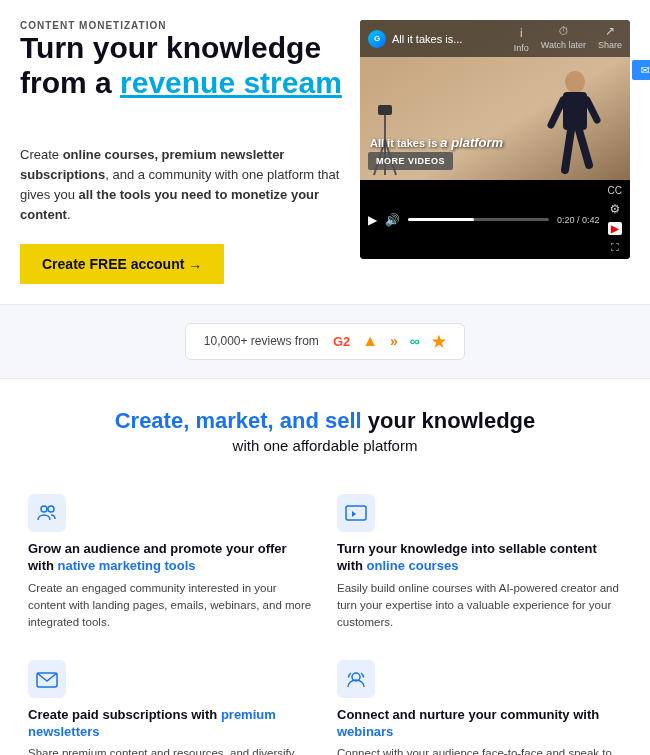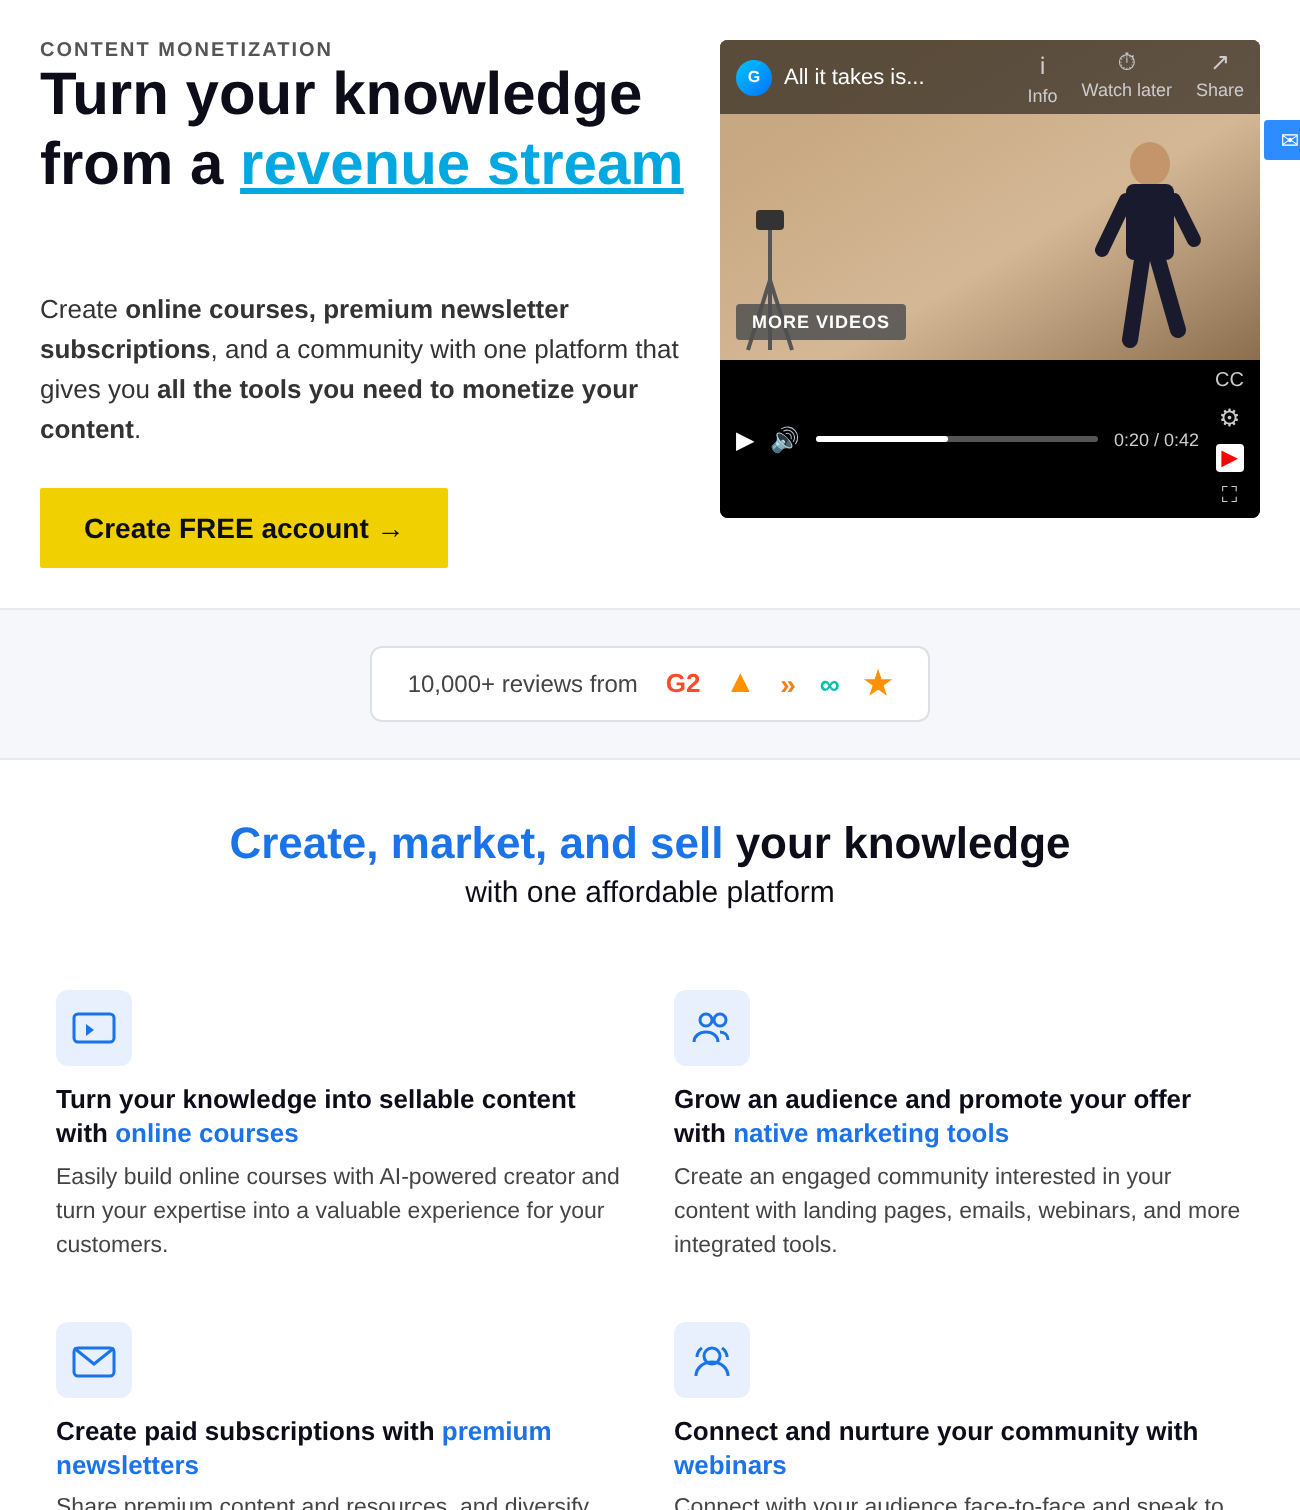--- a/index.html
+++ b/index.html
@@ -368,20 +368,23 @@
             <line x1="34" y1="60" x2="44" y2="95" stroke="#1a1a2e" stroke-width="8" stroke-linecap="round"></line>
           </svg>
 
           <svg viewBox="0 0 30 80" style="position:absolute;bottom:0;left:10px;width:30px;height:80px;">
             <rect x="8" y="5" width="14" height="10" rx="2" fill="#333"></rect>
             <line x1="15" y1="15" x2="15" y2="40" stroke="#555" stroke-width="2"></line>
             <line x1="15" y1="40" x2="4" y2="75" stroke="#555" stroke-width="2"></line>
             <line x1="15" y1="40" x2="26" y2="75" stroke="#555" stroke-width="2"></line>
             <line x1="15" y1="40" x2="15" y2="75" stroke="#555" stroke-width="2"></line>
           </svg>
+          <div class="video-overlay-text">
+            <span>All it takes is </span><span class="video-overlay-italic">a platform</span>
+          </div>
           <div class="more-videos-btn">MORE VIDEOS</div>
         </div>
         <div class="video-top-bar">
           <div class="video-top-logo">G</div>
           <div class="video-top-title">All it takes is...</div>
           <div class="video-top-actions">
             <div class="video-top-action">
               <span>ℹ</span>
               <span>Info</span>
             </div>
@@ -434,46 +437,46 @@
   </div>
   <div class="features-subtitle">with one affordable platform</div>
 </div>
 
 <div class="features-grid">
 
   <div class="feature-item">
     <div class="feature-icon-wrap">
       <div class="feature-icon-box">
         <svg width="24" height="24" viewBox="0 0 24 24" fill="none">
-          <rect x="2" y="5" width="20" height="14" rx="2" stroke="#1a73e8" stroke-width="1.5" fill="none"></rect>
-          <path d="M8 10l4 3-4 3V10z" fill="#1a73e8"></path>
-        </svg>
-      </div>
-    </div>
-    <div class="feature-title">
-      Turn your knowledge into sellable content with <span class="accent">online courses</span>
-    </div>
-    <div class="feature-desc">Easily build online courses with AI-powered creator and turn your expertise into a valuable experience for your customers.</div>
-  </div>
-
-  <div class="feature-item">
-    <div class="feature-icon-wrap">
-      <div class="feature-icon-box">
-        <svg width="24" height="24" viewBox="0 0 24 24" fill="none">
           <circle cx="9" cy="8" r="3" stroke="#1a73e8" stroke-width="1.5" fill="none"></circle>
           <circle cx="16" cy="8" r="3" stroke="#1a73e8" stroke-width="1.5" fill="none"></circle>
           <path d="M3 19c0-3 2.7-5 6-5s6 2 6 5" stroke="#1a73e8" stroke-width="1.5" fill="none"></path>
           <path d="M16 14c2.2 0 4 1.5 4 4" stroke="#1a73e8" stroke-width="1.5" fill="none"></path>
         </svg>
       </div>
     </div>
     <div class="feature-title">
       Grow an audience and promote your offer with <span class="accent">native marketing tools</span>
     </div>
     <div class="feature-desc">Create an engaged community interested in your content with landing pages, emails, webinars, and more integrated tools.</div>
+  </div>
+
+  <div class="feature-item">
+    <div class="feature-icon-wrap">
+      <div class="feature-icon-box">
+        <svg width="24" height="24" viewBox="0 0 24 24" fill="none">
+          <rect x="2" y="5" width="20" height="14" rx="2" stroke="#1a73e8" stroke-width="1.5" fill="none"></rect>
+          <path d="M8 10l4 3-4 3V10z" fill="#1a73e8"></path>
+        </svg>
+      </div>
+    </div>
+    <div class="feature-title">
+      Turn your knowledge into sellable content with <span class="accent">online courses</span>
+    </div>
+    <div class="feature-desc">Easily build online courses with AI-powered creator and turn your expertise into a valuable experience for your customers.</div>
   </div>
 
   <div class="feature-item">
     <div class="feature-icon-wrap">
       <div class="feature-icon-box">
         <svg width="24" height="24" viewBox="0 0 24 24" fill="none">
           <rect x="2" y="6" width="20" height="14" rx="2" stroke="#1a73e8" stroke-width="1.5" fill="none"></rect>
           <polyline points="2,6 12,14 22,6" stroke="#1a73e8" stroke-width="1.5" fill="none"></polyline>
         </svg>
       </div>

